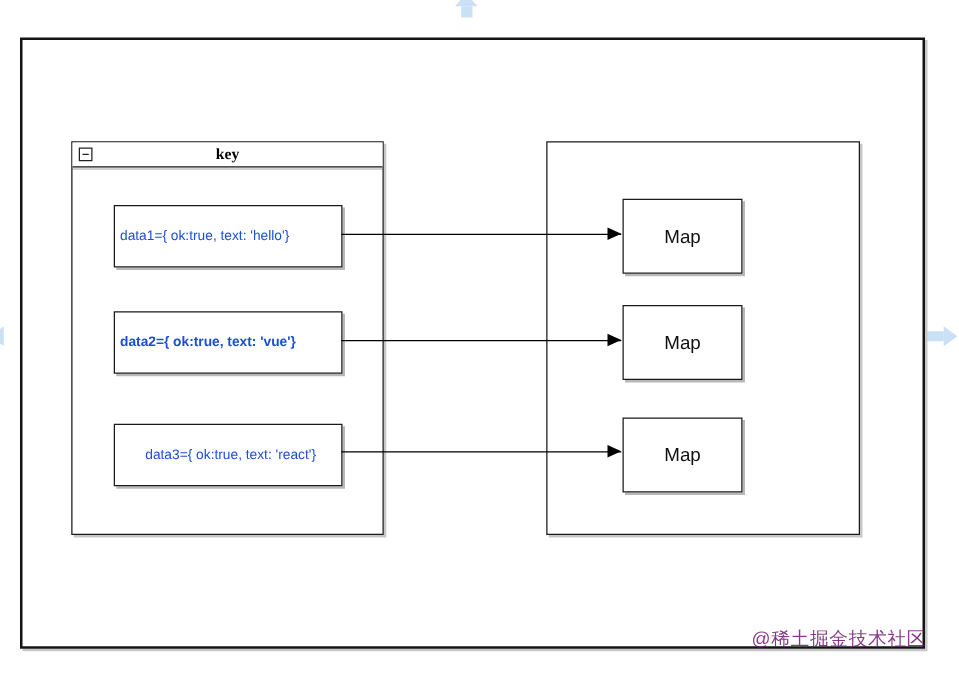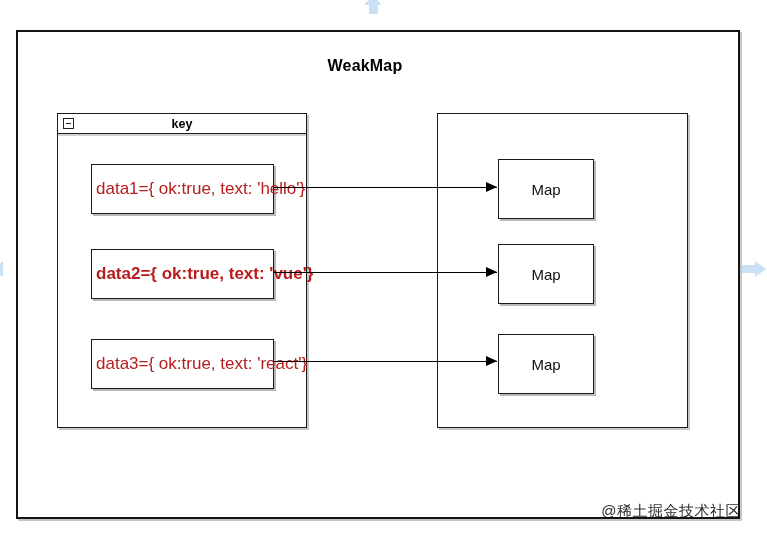--- a/index.html
+++ b/index.html
@@ -28,44 +28,44 @@
     position: absolute; background: #ffffff;
     border: 1.6px solid #1a1a1a;
     box-shadow: 2px 2px 0 rgba(0,0,0,0.22);
   }
   .win-key   { left: 57px;  top: 113px; width: 250px; height: 315px; }
   .win-value { left: 437px; top: 113px; width: 251px; height: 315px; }
   .win-titlebar {
     position: relative; height: 20px; background: #ffffff;
     border-bottom: 1.6px solid #1a1a1a;
     box-shadow: 0 2px 0 rgba(0,0,0,0.18);
-    display: flex; align-items: center; justify-content: center;
+    display: flex; align-items: center; justify-content: center; font-family: Liberation Serif, serif;
   }
   .win-title { font-size: 12.5px; font-weight: bold; color: #000; }
   .min-btn {
     position: absolute; left: 5px; top: 4px; width: 11px; height: 11px;
     border: 1px solid #222; background: #fff;
   }
   .min-btn::after {
     content: ""; position: absolute; left: 2px; right: 2px; top: 4px;
     border-top: 1.4px solid #222;
   }
 
   
   .node {
     position: absolute; background: #fff;
     border: 1.6px solid #1a1a1a;
     box-shadow: 2px 2px 0 rgba(0,0,0,0.28);
     display: flex; align-items: center;
   }
   .key-node { left: 33px; width: 183px; height: 50px; padding-left: 4px; }
-  .key-node .node-label { font-size: 17px; color: #b91c1c; white-space: nowrap; }
+  .key-node .node-label { font-size: 11px; color: #1d4ed8; white-space: nowrap; }
   .key-node-1 { top: 50px; }
   .key-node-2 { top: 135px; font-weight: bold; }
-  .key-node-3 { top: 225px; }
+  .key-node-3 { top: 225px; justify-content: center; }
 
   .map-node { left: 60px; width: 96px; height: 60px; justify-content: center; }
   .map-node .node-label { font-size: 15px; color: #111; }
   .map-node-1 { top: 45px; }
   .map-node-2 { top: 130px; }
   .map-node-3 { top: 220px; }
 
   
   .arrow {
     position: absolute; left: 273px; width: 224px; height: 0;
@@ -107,21 +107,21 @@
   .nav-left-head {
     position: absolute; left: -8px; top: 261px; width: 0; height: 0;
     border-right: 11px solid #c9e0f5;
     border-top: 8px solid transparent;
     border-bottom: 8px solid transparent;
   }
 
   
   .watermark {
     position: absolute; right: 26px; top: 502px;
-    font-size: 15px; color: #000000; opacity: 0.85;
+    font-size: 15px; color: #701a75; opacity: 0.85;
     letter-spacing: 0.5px;
   }
 </style>
 </head>
 <body>
 
 <div class="stage">
 
   <div class="nav-arrow">
     <div class="nav-up-head"></div>
@@ -130,21 +130,20 @@
   <div class="nav-arrow">
     <div class="nav-right-body"></div>
     <div class="nav-right-head"></div>
   </div>
   <div class="nav-arrow">
     <div class="nav-left-head"></div>
   </div>
 
   <div class="outer-frame"></div>
 
-  <div class="diagram-title">WeakMap</div>
 
   <div class="win win-key">
     <div class="win-titlebar">
       <span class="min-btn"></span>
       <span class="win-title">key</span>
     </div>
     <div class="node key-node key-node-1">
       <span class="node-label">data1={ ok:true, text: 'hello'}</span>
     </div>
     <div class="node key-node key-node-2">

